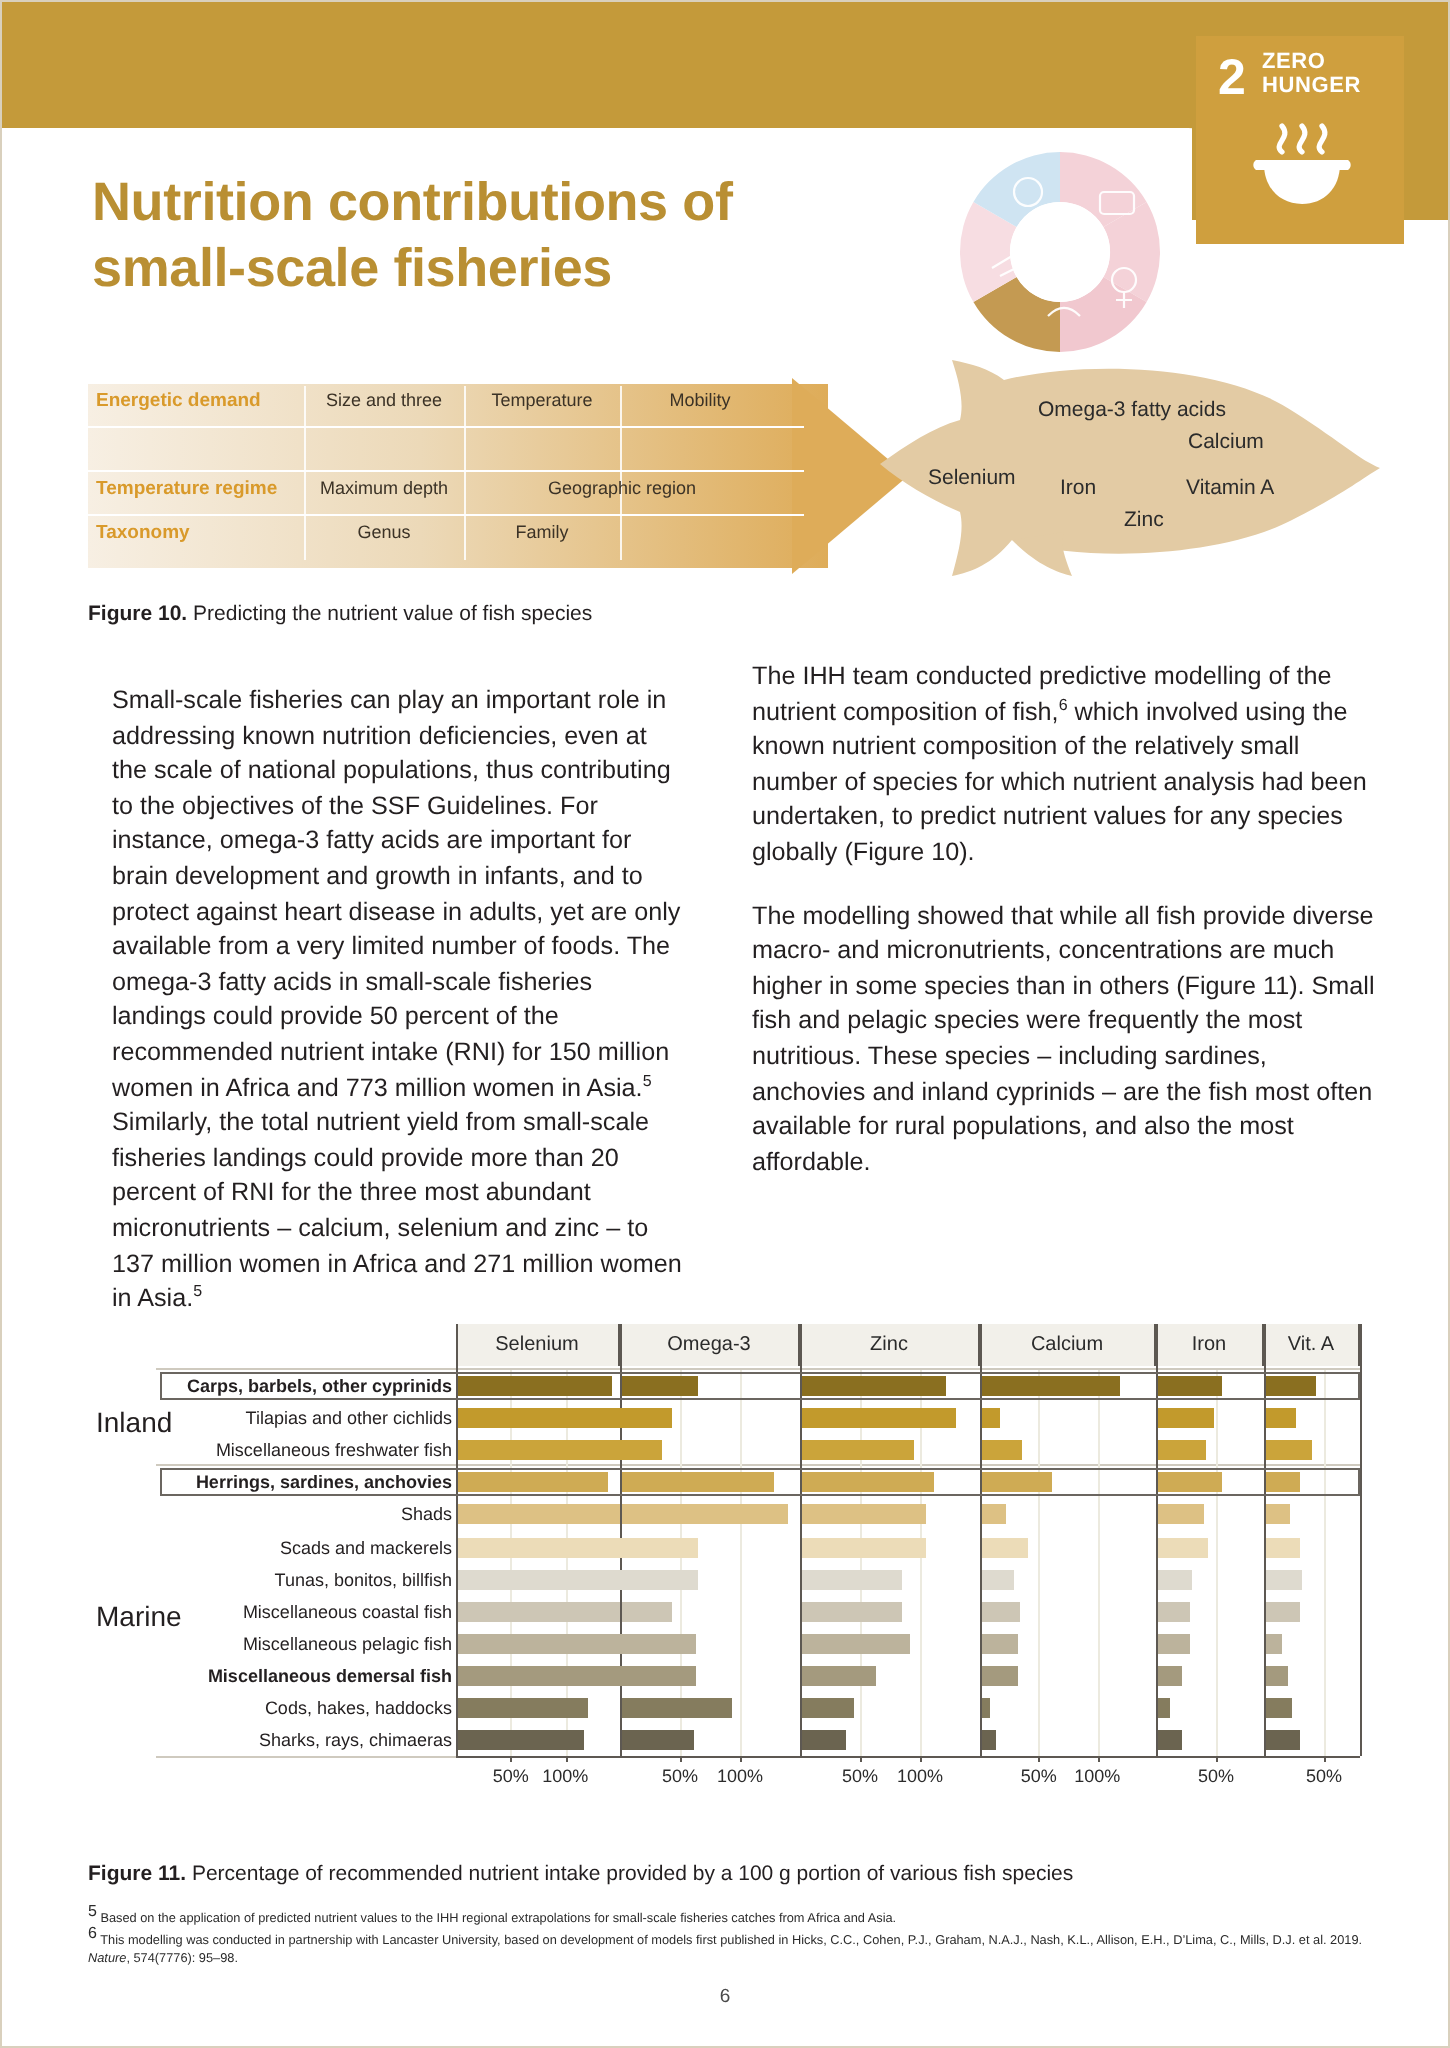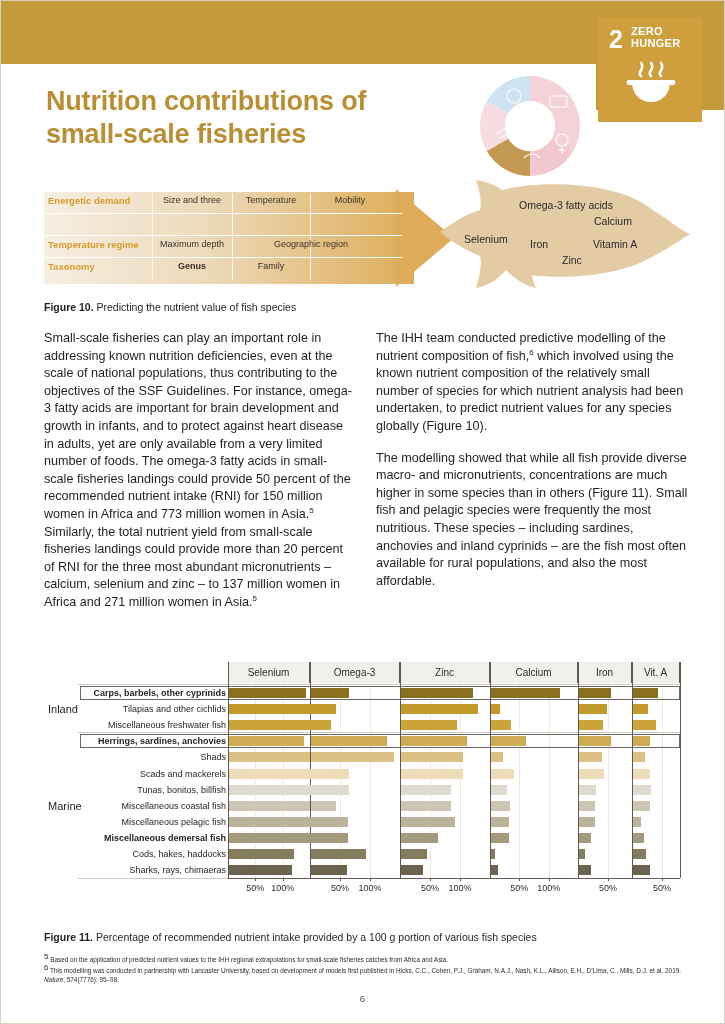--- a/index.html
+++ b/index.html
@@ -46,33 +46,33 @@
 
   
   .fig10cap{position:absolute;left:44px;top:301px;font-size:10.5px;color:#231f20;}
   .fig10cap b{font-weight:bold;}
 
   
   .col{position:absolute;font-size:12.6px;line-height:17.6px;color:#231f20;text-align:left;}
   .colL{left:44px;top:330px;width:312px;}
   .colR{left:376px;top:330px;width:312px;}
   .colR p{margin:0 0 14px 0;}
-  .colL p{margin:0;}
+  .colL p{margin:12px;}
   sup{font-size:8px;vertical-align:super;line-height:0;}
 
   
   .chart{position:absolute;left:38px;top:655px;width:650px;height:268px;}
   .chartbg{position:absolute;left:0;top:0;width:650px;height:268px;background:#fff;}
   .panelhead{position:absolute;top:7px;height:21px;background:#f2f0ea;border-right:1px solid #5d5852;
              box-sizing:border-box;}
   .panelhead span{display:block;text-align:center;font-size:10px;line-height:21px;color:#2b2b2b;}
   .panelsep{position:absolute;top:7px;width:1px;background:#5d5852;}
   .rowlabel{position:absolute;font-size:9px;color:#231f20;text-align:right;white-space:nowrap;}
   .rowlabel.bold{font-weight:bold;}
-  .grouplabel{position:absolute;font-size:11px;color:#231f20;}
+  .grouplabel{position:absolute;font-size:14px;color:#231f20;}
   .bar{position:absolute;height:10px;}
   .hlbox{position:absolute;border:1.3px solid #6b6660;box-sizing:border-box;}
   .axisline{position:absolute;background:#5d5852;}
   .tick{position:absolute;font-size:9px;color:#2b2b2b;text-align:center;width:40px;}
   .tickmark{position:absolute;width:1px;height:3px;background:#5d5852;}
   .innergrid{position:absolute;width:1px;background:#eceadf;}
   .divider{position:absolute;height:1px;background:#cfcabf;}
 
   
   .fig11cap{position:absolute;left:44px;top:931px;font-size:10.5px;color:#231f20;}
@@ -163,21 +163,21 @@
       <div class="mcell" style="left:266px;width:80px;">Mobility</div>
     </div>
     <div class="mrow" style="top:44px;">
       <div class="cat">Temperature regime</div>
       <div class="mcell" style="left:108px;width:80px;">Maximum depth</div>
       <div class="mcell" style="left:188px;width:78px;margin-left:40px;">Geographic region</div>
       <div class="mcell" style="left:266px;width:80px;"></div>
     </div>
     <div class="mrow" style="top:66px;">
       <div class="cat">Taxonomy</div>
-      <div class="mcell" style="left:108px;width:80px;font-weight:bold;">Genus</div>
+      <div class="mcell" style="left:108px;width:80px;">Genus</div>
       <div class="mcell" style="left:188px;width:78px;">Family</div>
       <div class="mcell" style="left:266px;width:80px;"></div>
     </div>
   </div>
 
   <div class="fish">
     <svg width="262" height="112" viewBox="0 0 262 112">
       <path d="M70 12 C110 2 180 4 215 28 C240 44 248 52 258 56 C248 62 238 70 214 82
                C180 100 112 104 74 92 C64 104 54 108 44 110 C48 96 50 86 48 78
                C34 72 20 64 8 54 C22 44 34 36 48 32 C50 24 48 14 44 2 C54 4 62 6 70 12 Z" fill="#e3cba4"></path>

